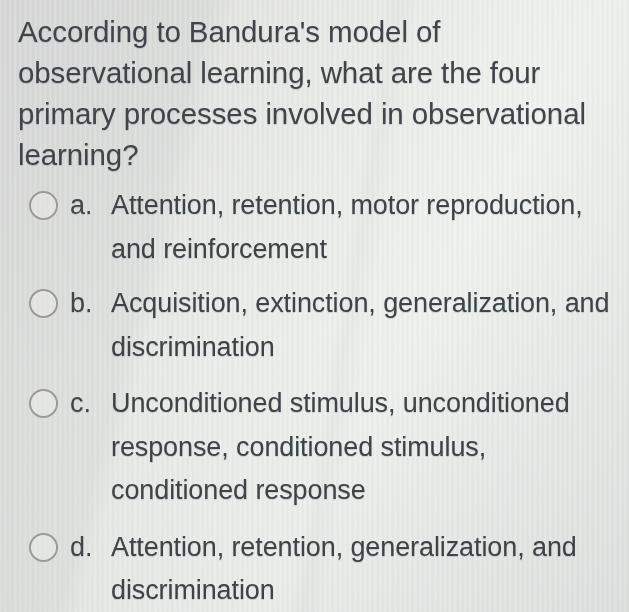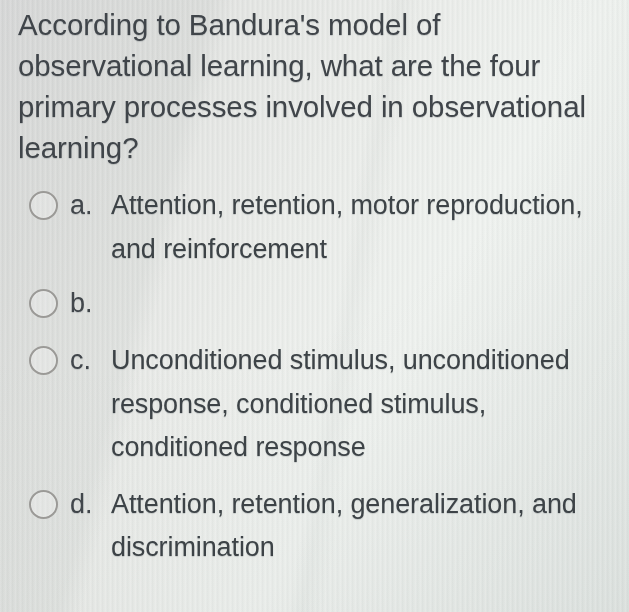--- a/index.html
+++ b/index.html
@@ -60,21 +60,21 @@
 
   #content {
     position: relative;
     z-index: 2;
   }
 
   
   .question {
     position: absolute;
     left: 18px;
-    top: 4px;
+    top: 11px;
     width: 600px;
     font-size: 29.5px;
     line-height: 41px;
     color: #40454a;
     letter-spacing: -0.1px;
     text-shadow: 0 0.6px 0.7px rgba(120,125,130,0.30);
   }
 
   
   .options {
@@ -137,20 +137,21 @@
 
       <div class="option a">
         <div class="radio"></div>
         <div class="letter">a.</div>
         <div class="otext">Attention, retention, motor reproduction, and reinforcement</div>
       </div>
 
       <div class="option b">
         <div class="radio"></div>
         <div class="letter">b.</div>
+        <div class="otext">Acquisition, extinction, generalization, and discrimination</div>
       </div>
 
       <div class="option c">
         <div class="radio"></div>
         <div class="letter">c.</div>
         <div class="otext">Unconditioned stimulus, unconditioned response, conditioned stimulus, conditioned response</div>
       </div>
 
       <div class="option d">
         <div class="radio"></div>

